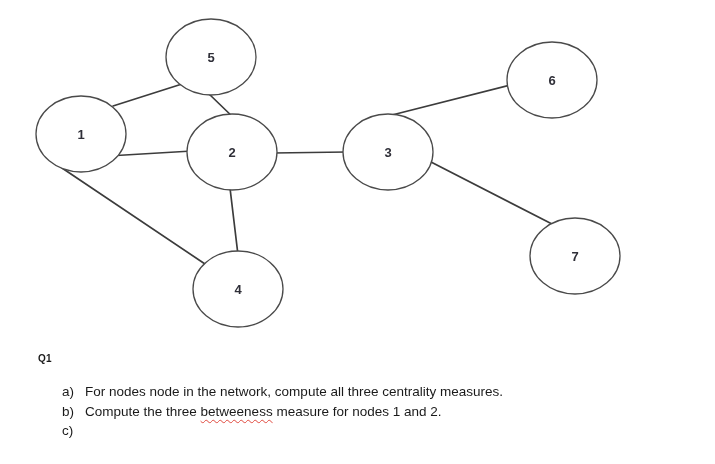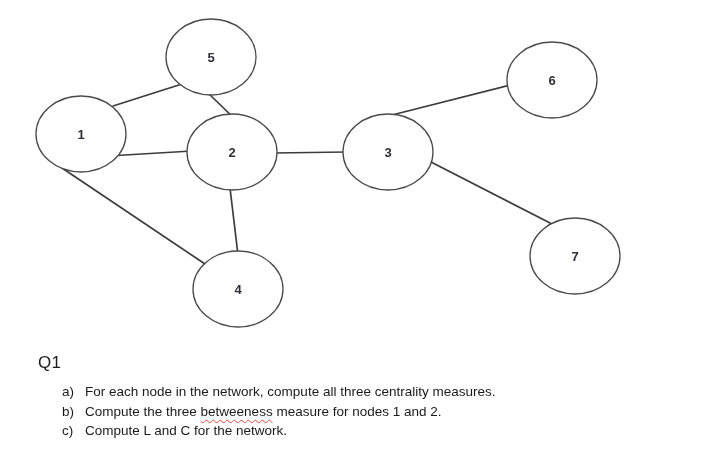--- a/index.html
+++ b/index.html
@@ -37,22 +37,22 @@
     fill: #2f2f38;
     text-anchor: middle;
   }
   #question-block {
     position: absolute;
     left: 38px;
     top: 353px;
     color: #1a1a1a;
   }
   .q-label {
-    font-size: 17px;
-    font-weight: 400;
+    font-size: 10px;
+    font-weight: 700;
     letter-spacing: 0.2px;
   }
   .q-items {
     position: absolute;
     left: 24px;
     top: 29px;
     width: 620px;
     font-size: 13.5px;
     line-height: 19.6px;
     font-weight: 400;
@@ -113,26 +113,25 @@
         <ellipse cx="575" cy="256" rx="45" ry="38" class="node-ellipse" fill="#ffffff" stroke="#4a4a4a"></ellipse>
         <text x="575" y="260.5" class="node-label" fill="#2f2f38">7</text>
       </g>
     </svg>
 
   <div id="question-block">
     <div class="q-label">Q1</div>
     <div class="q-items">
       <div class="q-item">
         <span class="q-marker">a)</span>
-        <span class="q-text">For each node in the network, compute all three centrality measures.</span>
+        <span class="q-text">For nodes node in the network, compute all three centrality measures.</span>
       </div>
       <div class="q-item">
         <span class="q-marker">b)</span>
         <span class="q-text"><span>Compute the three </span><span class="misspelled">betweeness</span><span> measure for nodes 1 and 2.</span></span>
       </div>
       <div class="q-item">
         <span class="q-marker">c)</span>
-        <span class="q-text">Compute L and C for the network.</span>
       </div>
     </div>
   </div>
 
 </div>
 
 </body></html>

